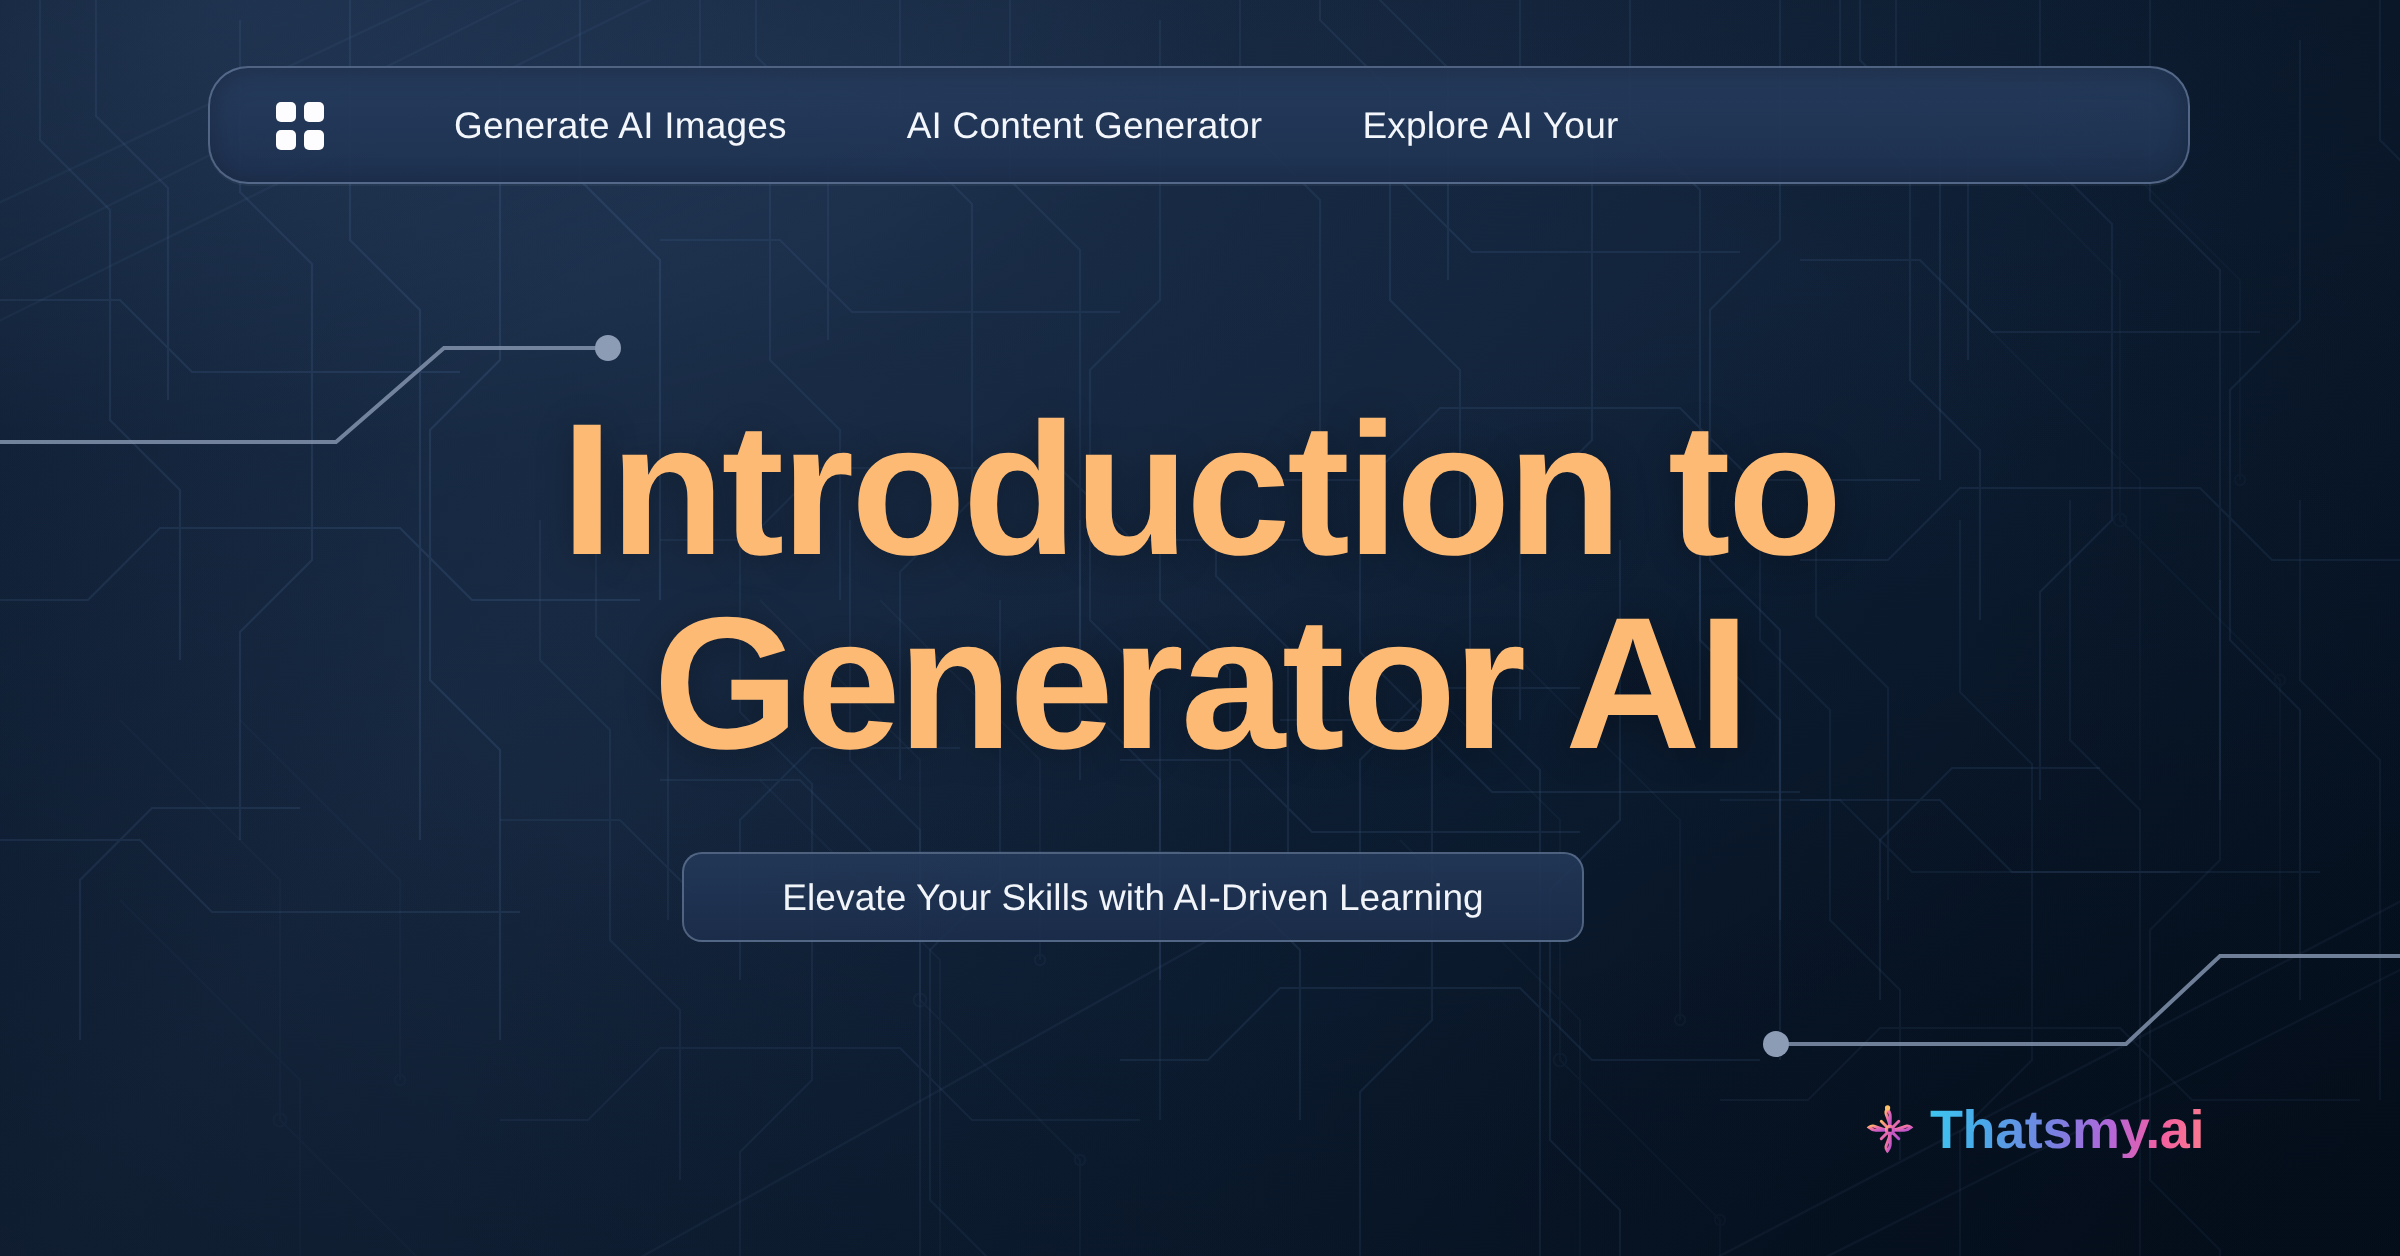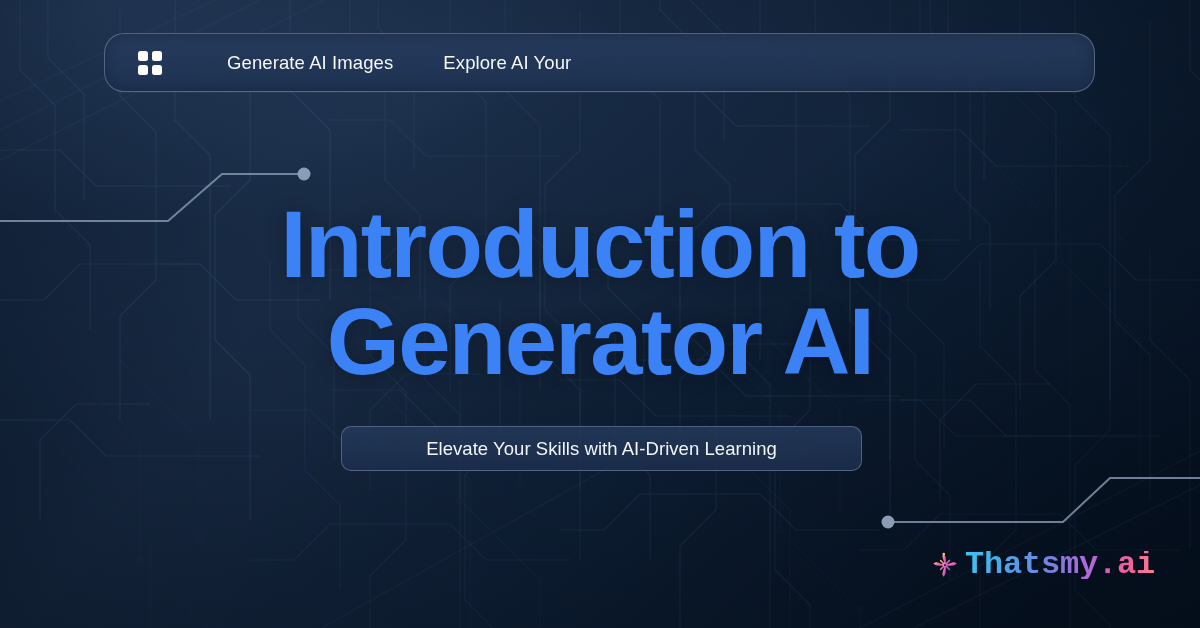--- a/index.html
+++ b/index.html
@@ -63,62 +63,61 @@
 
   
   #deco { position:absolute; inset:0; pointer-events:none; }
 
   
   #hero {
     position:absolute; left:0; right:0; top:196px;
     text-align:center;
   }
   #title {
-    color:#3b82f6;
+    color:#fdba74;
     font-size:94px;
     font-weight:700;
     line-height:97px;
     letter-spacing:-1.6px;
     text-shadow:0 2px 18px rgba(0,0,0,.28);
   }
   #title span { display:block; }
   #subtitle-pill {
     position:absolute; left:341px; top:426px;
-    width:521px; height:45px;
+    width:451px; height:45px;
     border-radius:10px;
     background:linear-gradient(180deg, rgba(36,57,90,.88) 0%, rgba(28,46,76,.88) 100%);
     border:1px solid rgba(143,163,193,.45);
     display:flex; align-items:center; justify-content:center;text-align:right;
   }
   #subtitle-text {
     color:#f1f5fa;
     font-size:18.5px;
     letter-spacing:.05px;
     white-space:nowrap;
   }
 
   
   #logo {
     position:absolute; left:931px; top:548px;
     height:34px;
     display:flex; align-items:center; gap:6px;
   }
   #logo-mark { width:28px; height:28px; flex:0 0 auto; }
   #logo-text {
-    font-size:32px;
+    font-size:27px;
     font-weight:700;
     letter-spacing:-.2px;
     line-height:28px;
     background:linear-gradient(95deg,#3ec6f0 0%,#4aa8e8 20%,#7a7fe0 46%,#b566d8 66%,#f25fa0 84%,#fb7b8e 100%);
     -webkit-background-clip:text;
     background-clip:text;
     color:transparent;
     -webkit-text-fill-color:transparent;
     white-space:nowrap;
-    font-family:Liberation Mono, monospace;
   }
 </style>
 </head>
 <body>
 
 <div id="stage">
 
   <div id="bg-base"></div>
 
   <svg id="bg-tex" viewBox="0 0 1200 628" preserveAspectRatio="none">
@@ -179,20 +178,21 @@
   </svg>
 
   <div id="navbar">
     <div id="grid-icon">
       <i></i>
         <i></i>
         <i></i>
         <i></i>
     </div>
     <div class="nav-item" id="nav-1">Generate AI Images</div>
+    <div class="nav-item" id="nav-3">AI Content Generator</div>
     <div class="nav-item" id="nav-4">Explore AI Your</div>
   </div>
 
   <div id="hero">
     <h1 id="title">
       <span>Introduction to</span>
       <span>Generator AI</span>
     </h1>
   </div>
 

